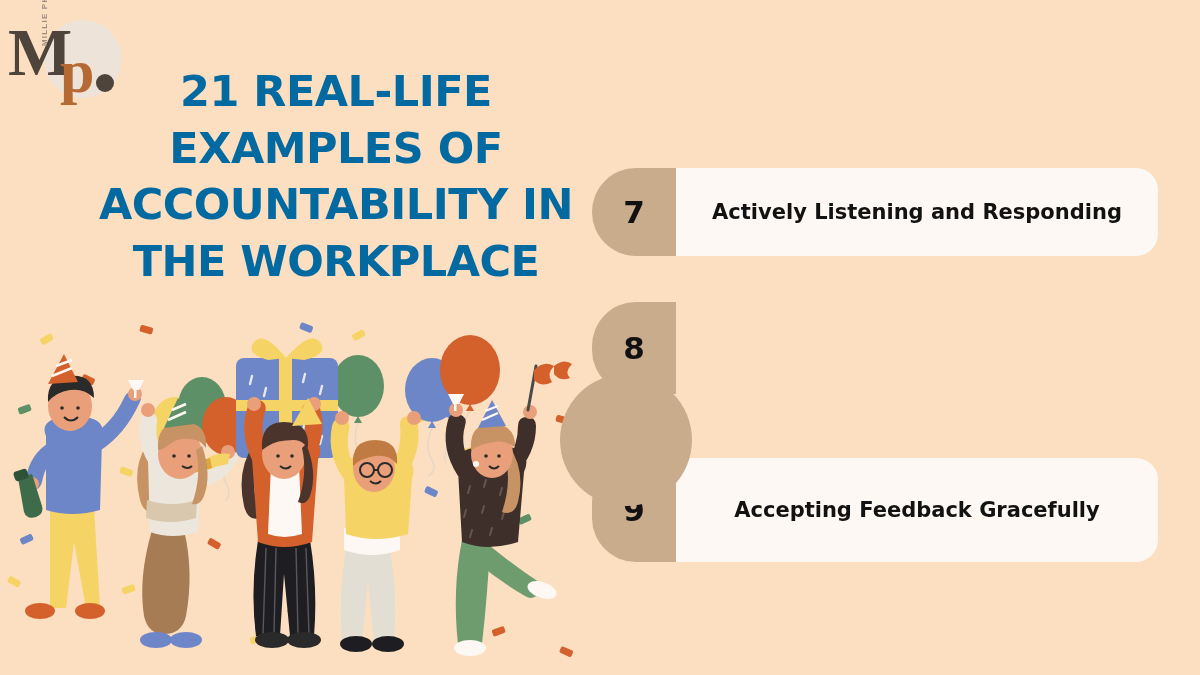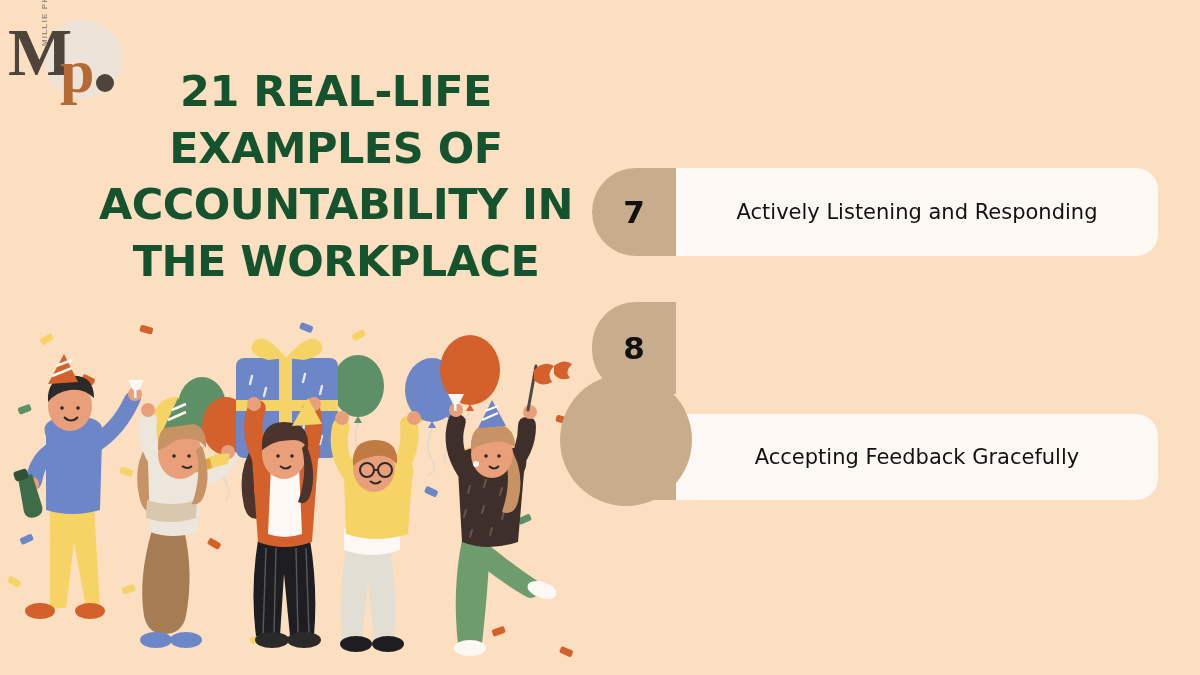--- a/index.html
+++ b/index.html
@@ -86,35 +86,35 @@
     position: absolute;
     left: 88px;
     top: 34px;
     width: 496px;
     text-align: center;
     font-family: "DejaVu Sans", sans-serif;
     font-weight: 700;
     font-size: 43px;
     line-height: 1.32;
     letter-spacing: -0.5px;
-    color: #14532d;
+    color: #0369a1;
     text-transform: uppercase;
   }
 
   
   .card {
     position: absolute;
     left: 592px;
     width: 566px;
     display: flex;
     align-items: stretch;
   }
   #card-0 { top: 168px; height: 88px; }
   #card-1 { top: 302px; height: 92px; }
-  #card-2 { top: 414px; height: 86px; }
+  #card-2 { top: 458px; height: 104px; }
 
   .card-num {
     flex: 0 0 84px;
     background: #C9AC8C;
     border-top-left-radius: 44px;
     border-bottom-left-radius: 44px;
     display: flex;
     align-items: center;
     justify-content: center;
     font-family: "DejaVu Sans", sans-serif;
@@ -127,21 +127,21 @@
     background: #FDF8F3;
     border-top-right-radius: 22px;
     border-bottom-right-radius: 22px;
     display: flex;
     align-items: center;
     justify-content: center;
     padding: 0 18px;
     text-align: center;
     font-family: "DejaVu Sans", sans-serif;
     font-size: 21px;
-    font-weight: 400;
+    font-weight: 700;
     line-height: 1.38;
     color: #121212;
     white-space: pre-line;
   }
 
   
   #illustration {
     position: absolute;
     left: 0;
     top: 318px;

